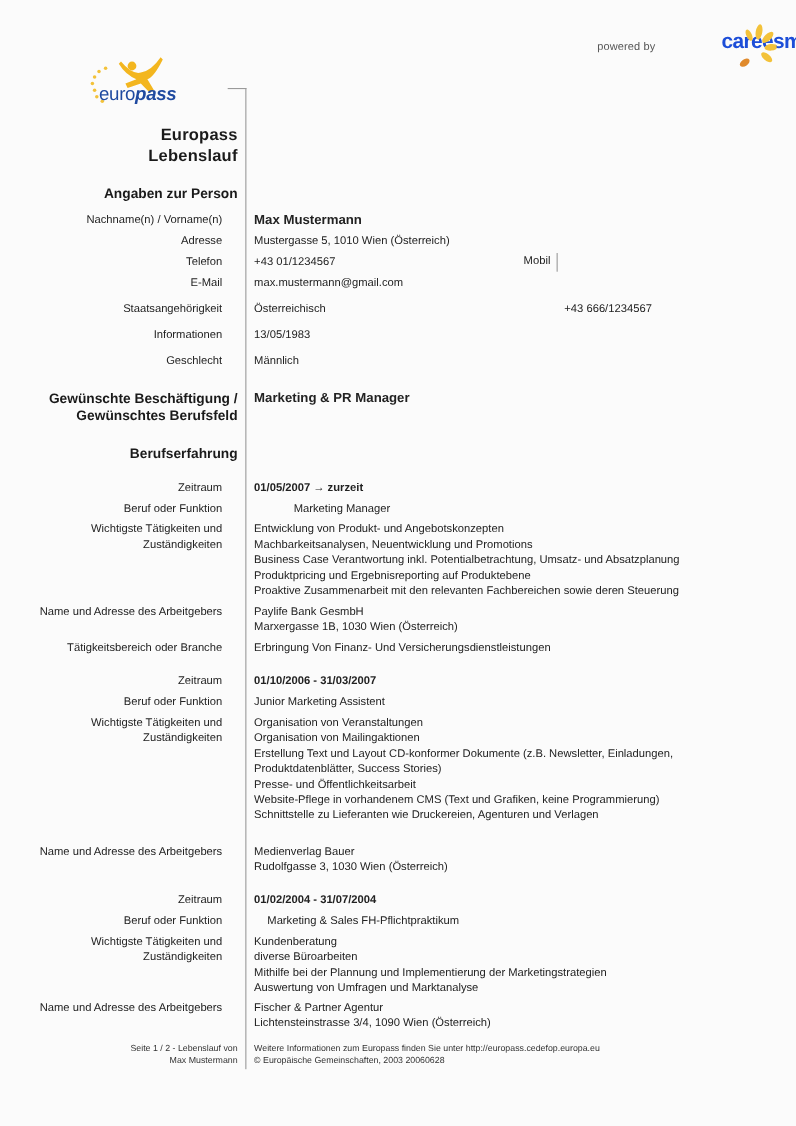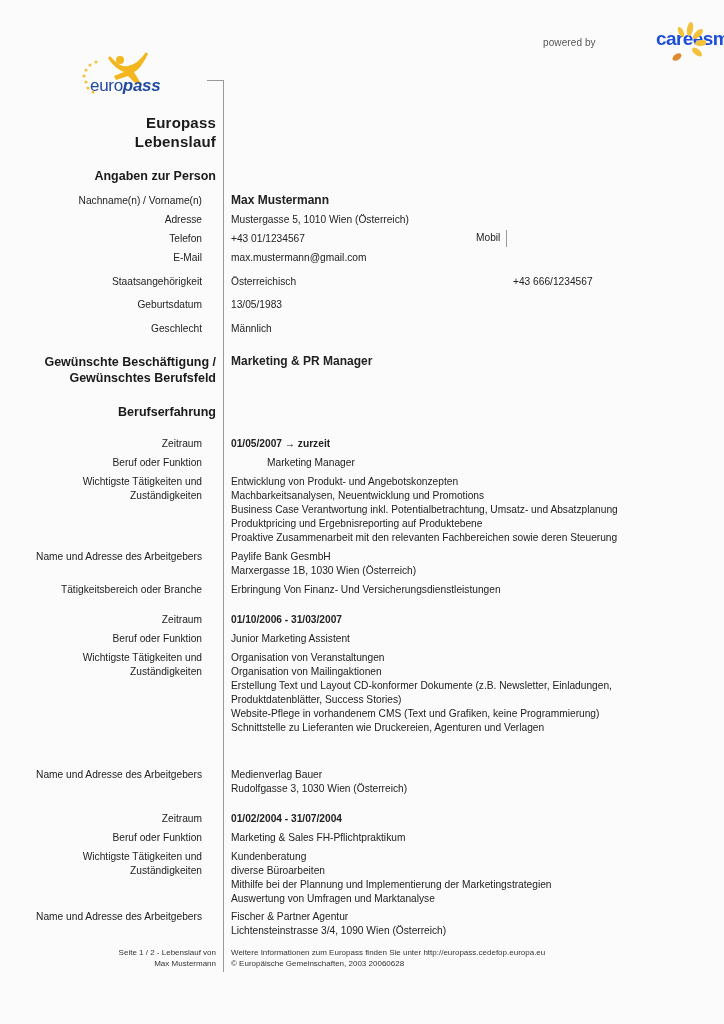--- a/index.html
+++ b/index.html
@@ -95,21 +95,21 @@
 <div class="abs mobil-lbl" style="top:232px;">Mobil</div>
 <div class="abs mobil-line" style="top:230px;"></div>
 <div class="abs mobil-val" style="top:232px;margin-top:44px;">+43 666/1234567</div>
 
 <div class="abs lbl" style="top:251px;">E-Mail</div>
 <div class="abs val" style="top:251px;">max.mustermann@gmail.com</div>
 
 <div class="abs lbl" style="top:275px;">Staatsangehörigkeit</div>
 <div class="abs val" style="top:275px;">Österreichisch</div>
 
-<div class="abs lbl" style="top:298px;">Geburtsdatum</div>
+<div class="abs lbl" style="top:298px;">Informationen</div>
 <div class="abs val" style="top:298px;">13/05/1983</div>
 
 <div class="abs lbl" style="top:322px;margin-left:44px;">Geschlecht</div>
 <div class="abs val" style="top:322px;">Männlich</div>
 
 <div class="abs section-head" style="top:354px;">
   <div>Gewünschte Beschäftigung /</div>
   <div>Gewünschtes Berufsfeld</div>
 </div>
 <div class="abs val big" style="top:354px;">Marketing &amp; PR Manager</div>
@@ -151,35 +151,36 @@
 
 <div class="abs lbl" style="top:651px;">
   <div>Wichtigste Tätigkeiten und</div>
   <div>Zuständigkeiten</div>
 </div>
 <div class="abs val lines" style="top:651px;">
   <div>Organisation von Veranstaltungen</div>
   <div>Organisation von Mailingaktionen</div>
   <div>Erstellung Text und Layout CD-konformer Dokumente (z.B. Newsletter, Einladungen,</div>
   <div>Produktdatenblätter, Success Stories)</div>
+  <div>Presse- und Öffentlichkeitsarbeit</div>
   <div>Website-Pflege in vorhandenem CMS (Text und Grafiken, keine Programmierung)</div>
   <div>Schnittstelle zu Lieferanten wie Druckereien, Agenturen und Verlagen</div>
 </div>
 
 <div class="abs lbl" style="top:768px;">Name und Adresse des Arbeitgebers</div>
 <div class="abs val lines" style="top:768px;">
   <div>Medienverlag Bauer</div>
   <div>Rudolfgasse 3, 1030 Wien (Österreich)</div>
 </div>
 
 <div class="abs lbl" style="top:812px;">Zeitraum</div>
 <div class="abs val bold" style="top:812px;">01/02/2004 - 31/07/2004</div>
 
 <div class="abs lbl" style="top:831px;">Beruf oder Funktion</div>
-<div class="abs val" style="top:831px;">Marketing &amp; Sales FH-Pflichtpraktikum</div>
+<div class="abs val" style="top:831px;margin-left:12px;">Marketing &amp; Sales FH-Pflichtpraktikum</div>
 
 <div class="abs lbl" style="top:850px;">
   <div>Wichtigste Tätigkeiten und</div>
   <div>Zuständigkeiten</div>
 </div>
 <div class="abs val lines" style="top:850px;">
   <div>Kundenberatung</div>
   <div>diverse Büroarbeiten</div>
   <div>Mithilfe bei der Plannung und Implementierung der Marketingstrategien</div>
   <div>Auswertung von Umfragen und Marktanalyse</div>

